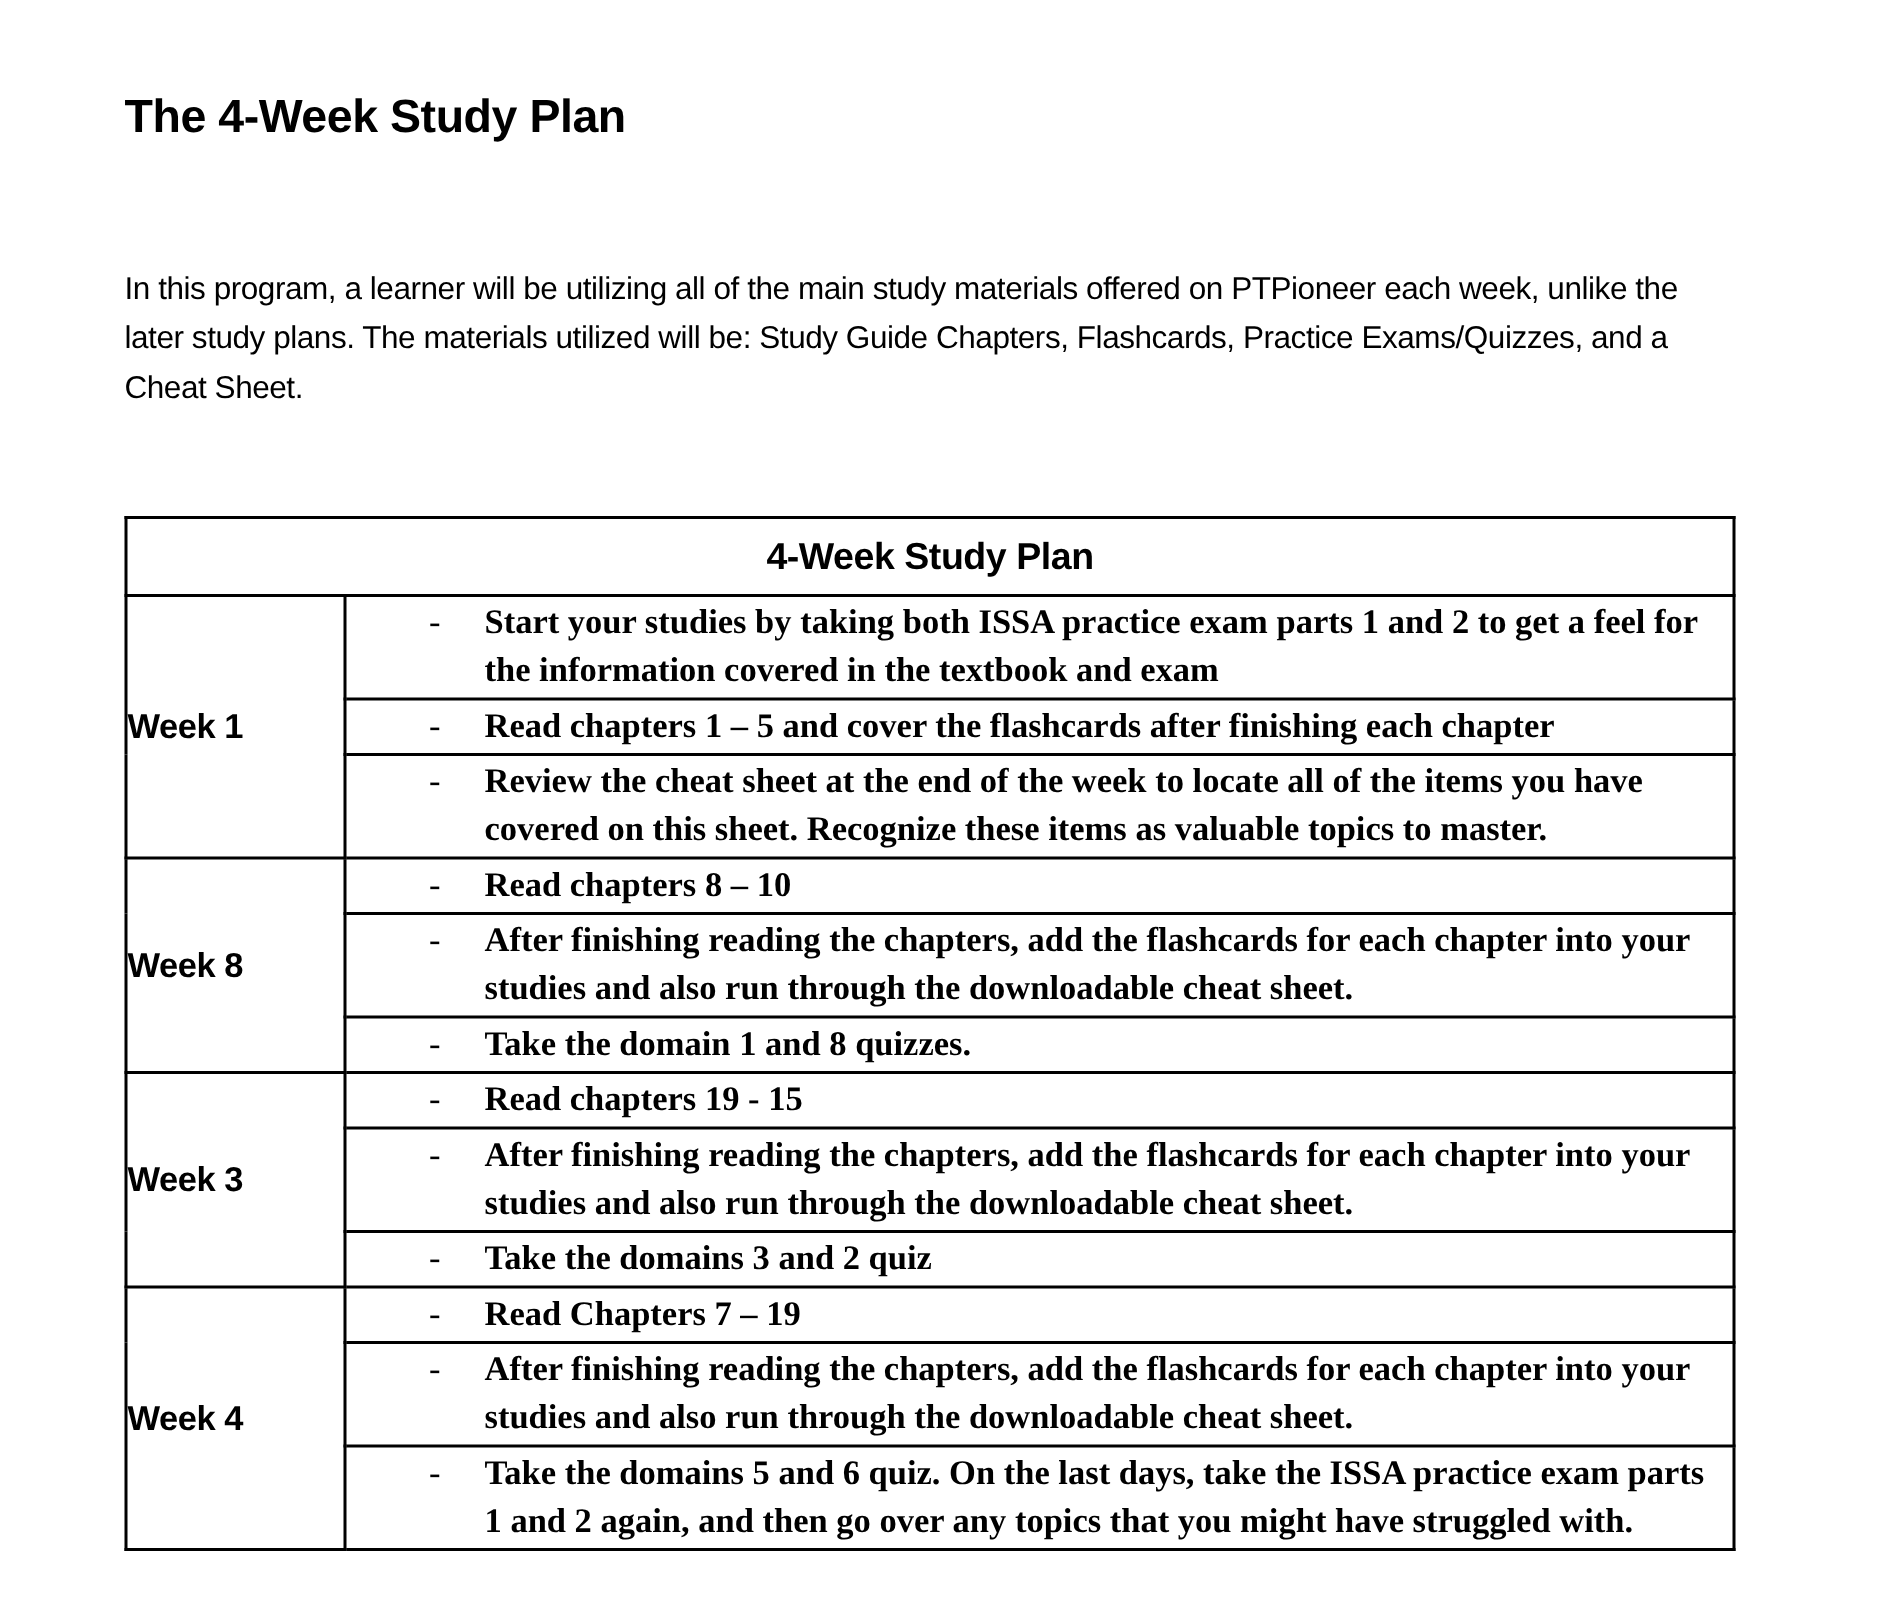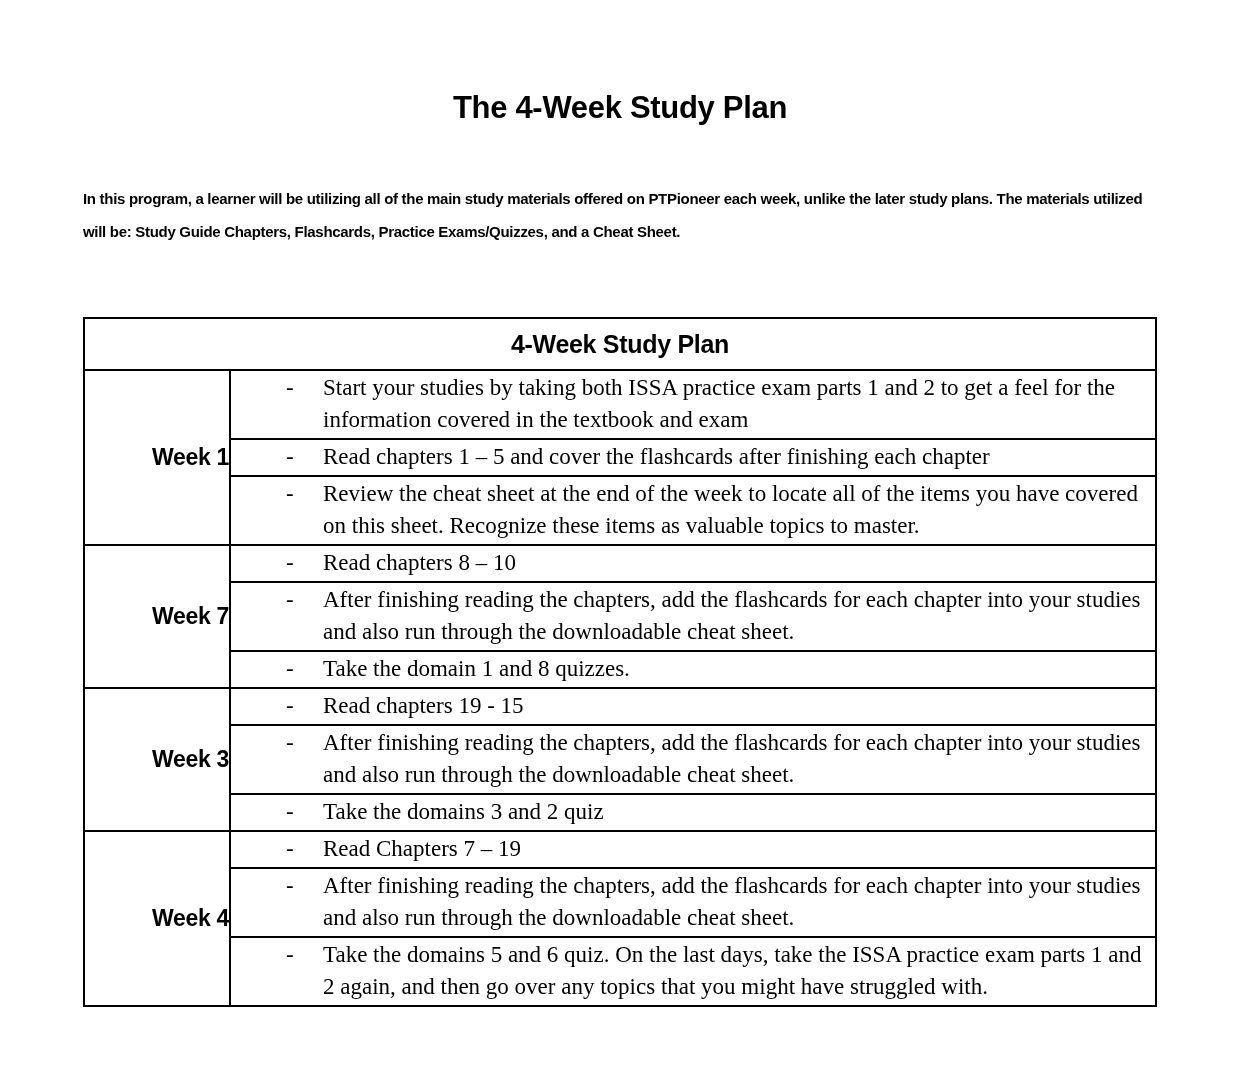--- a/index.html
+++ b/index.html
@@ -8,53 +8,52 @@
     width:1260px; height:1072px;
     color:#000000;
     font-family:"Liberation Sans", sans-serif;
     overflow:hidden;
   }
   .page { width:1074px; margin-left:83px; }
   .title {
     padding-top:58px;
     font-size:31px; line-height:40px; font-weight:bold;
     letter-spacing:-0.3px;
-    text-align:center;
-    margin-top:30px;
+    text-align:left;
   }
   .intro {
-    margin-top:54px;
-    font-weight:bold; font-size:15px; line-height:33px;
+    margin-top:78px;
+    font-weight:normal; font-size:21px; line-height:33px;
     letter-spacing:-0.3px;
   }
   table.plan {
     margin-top:69px;
     border-collapse:collapse;
     width:1074px;
     table-layout:fixed;
   }
   table.plan td { border:2px solid #000000; background:#ffffff; }
   td.thead {
     height:52px;
     font-weight:bold; font-size:25px; letter-spacing:-0.3px;
     text-align:center; vertical-align:middle;
   }
   td.week {
     font-weight:bold; font-size:23px; letter-spacing:-0.3px;
-    text-align:right; vertical-align:middle;
+    text-align:left; vertical-align:middle;
   }
   td.item {
     font-family:"Liberation Serif", "DejaVu Serif", serif;
     font-size:23px; line-height:32px;
     padding:1px 12px 2px 55px;
     vertical-align:top;
   }
   .bullet-row { display:flex; align-items:flex-start; }
   .dash { flex:0 0 37px; }
-  .txt { flex:1 1 auto; }
+  .txt { flex:1 1 auto;font-weight:bold; }
 </style>
 </head>
 <body>
 
 <div class="page">
 
   <h1 class="title">The 4-Week Study Plan</h1>
 
   <p class="intro">In this program, a learner will be utilizing all of the main study materials offered on PTPioneer each week, unlike the later study plans. The materials utilized will be: Study Guide Chapters, Flashcards, Practice Exams/Quizzes, and a Cheat Sheet.</p>
 
@@ -88,21 +87,21 @@
       <tr>
         <td class="item">
           <div class="bullet-row">
             <span class="dash">-</span>
             <span class="txt">Review the cheat sheet at the end of the week to locate all of the items you have covered on this sheet. Recognize these items as valuable topics to master.</span>
           </div>
         </td>
       </tr>
 
       <tr>
-        <td class="week" rowspan="3">Week 7</td>
+        <td class="week" rowspan="3">Week 8</td>
         <td class="item">
           <div class="bullet-row">
             <span class="dash">-</span>
             <span class="txt">Read chapters 8 – 10</span>
           </div>
         </td>
       </tr>
       <tr>
         <td class="item">
           <div class="bullet-row">

